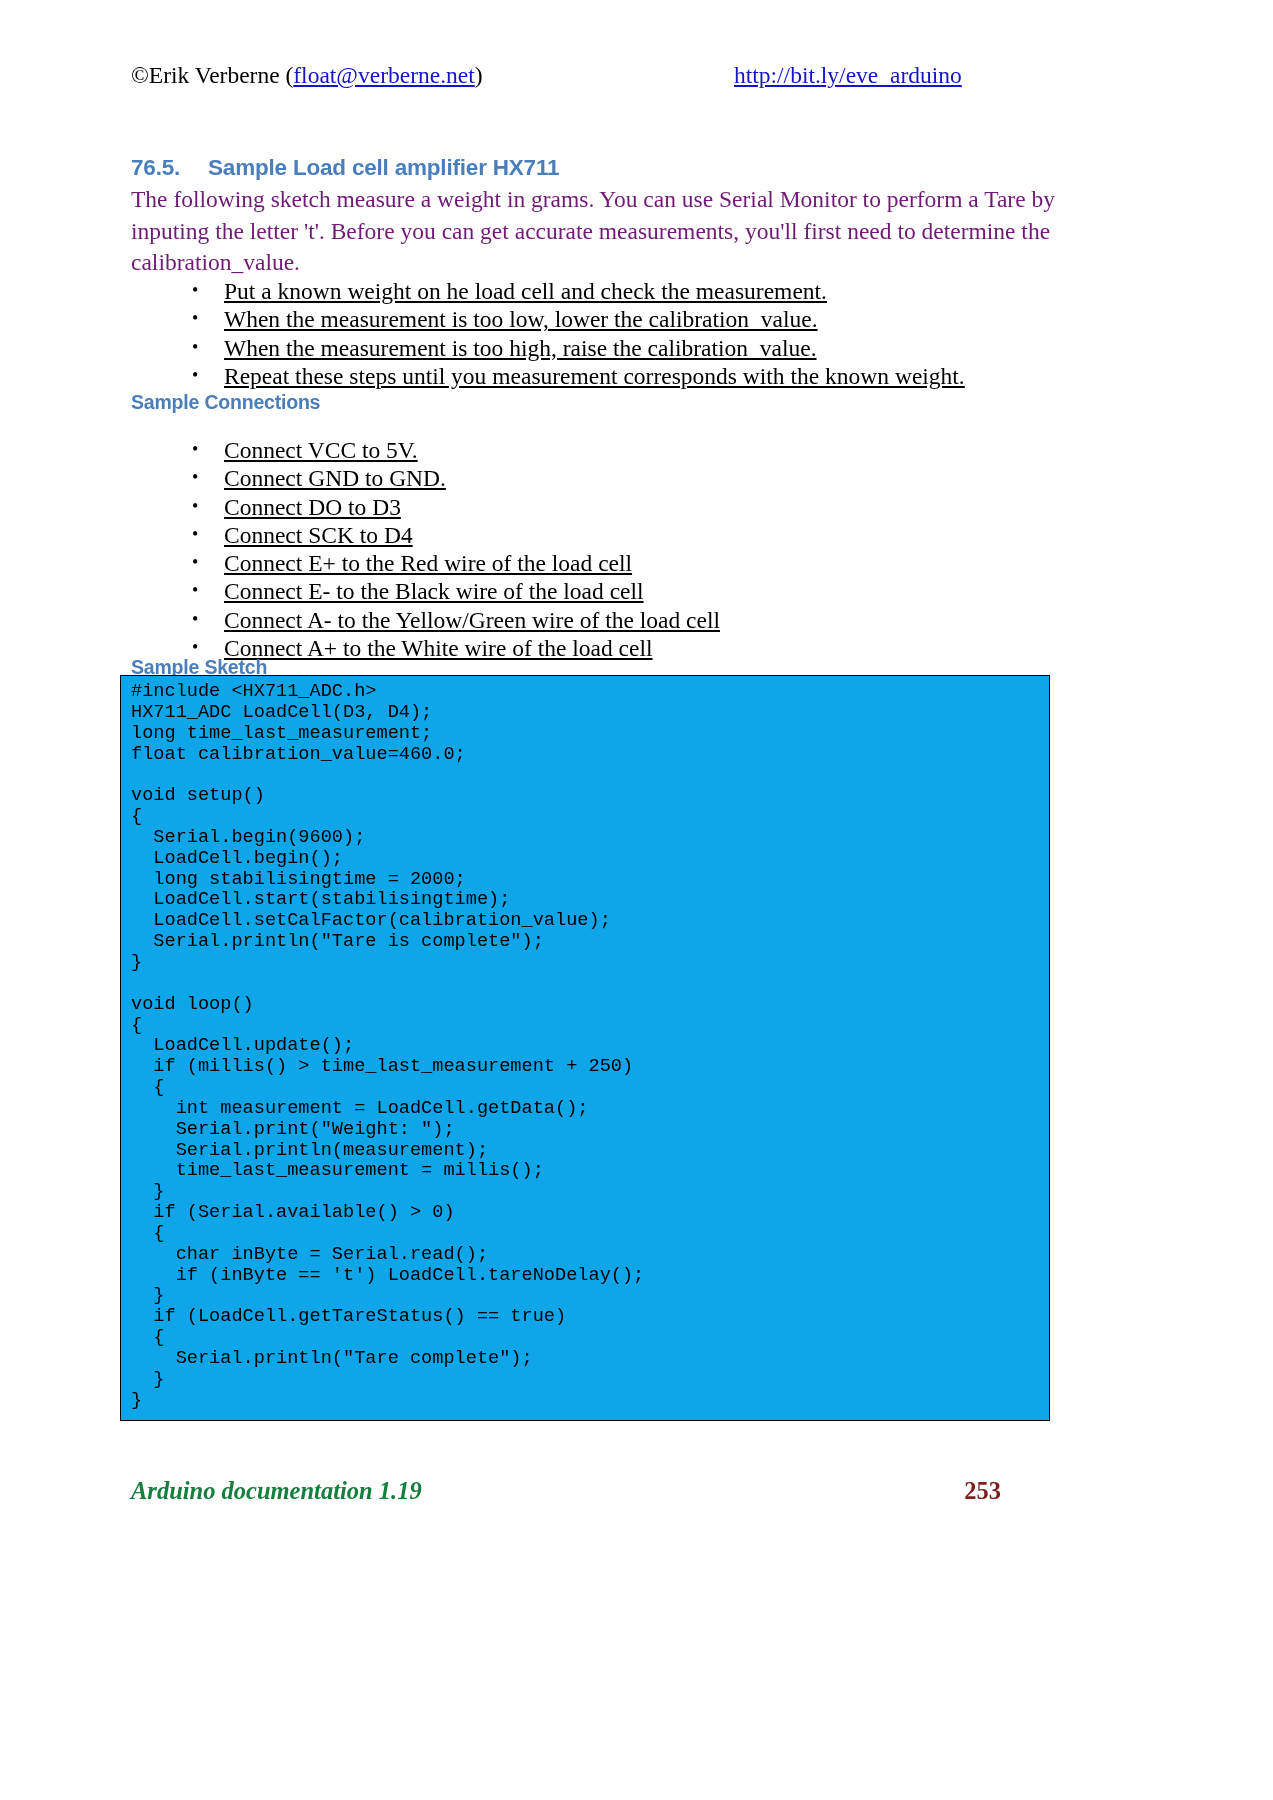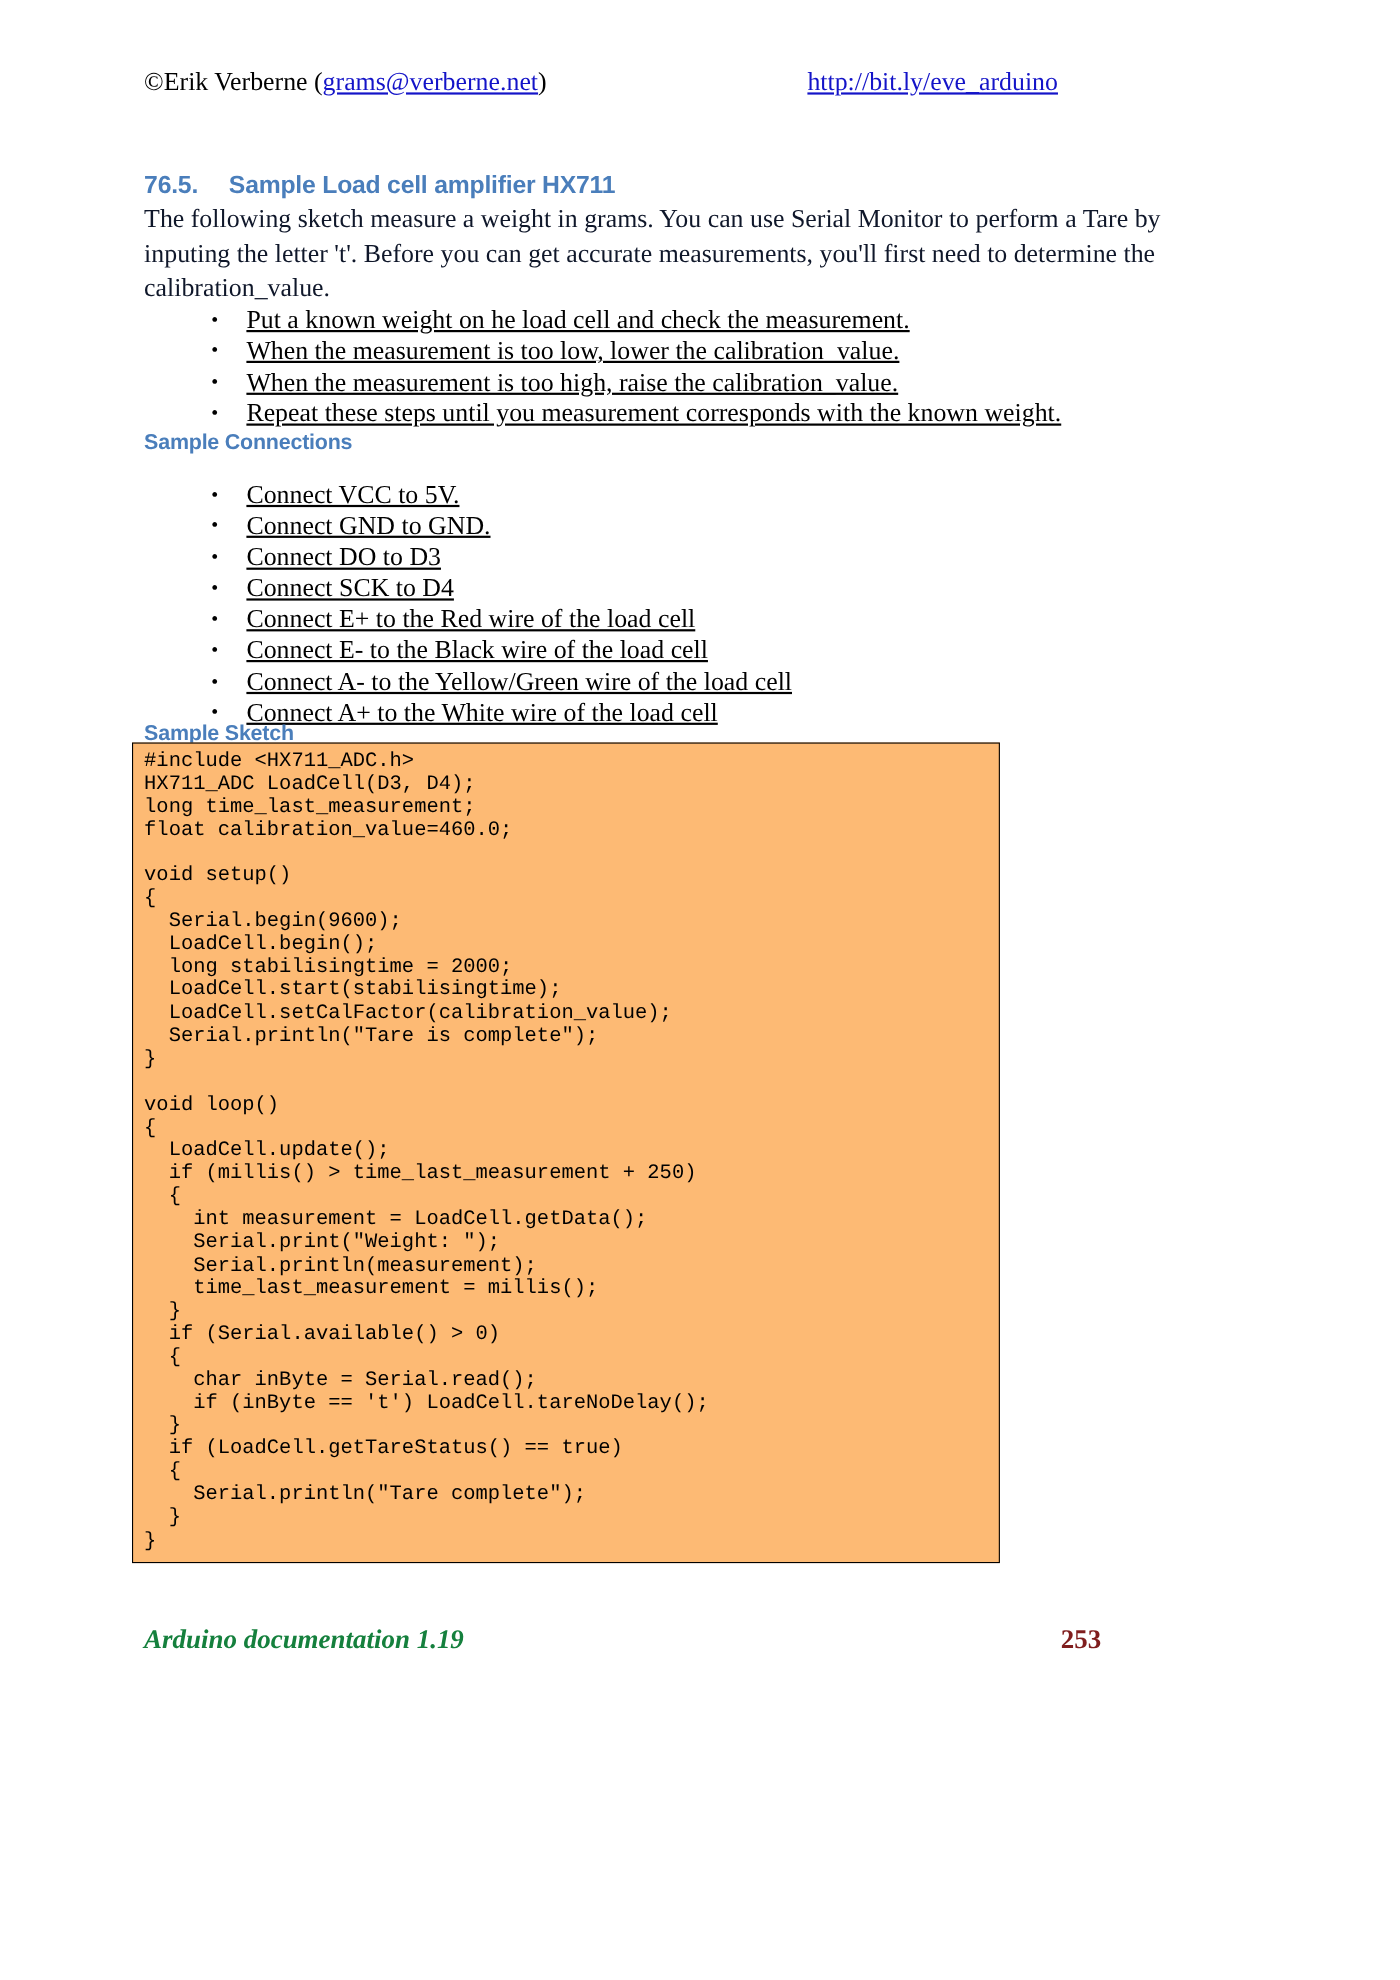--- a/index.html
+++ b/index.html
@@ -75,21 +75,21 @@
   }
 
   
   .para {
     position: absolute;
     left: 131px;
     width: 1000px;
     font-family: "Liberation Serif", serif;
     font-size: 23.5px;
     line-height: 31.5px;
-    color: #0f172a;
+    color: #701a75;
   }
 
   ul.bullets {
     position: absolute;
     margin: 17px;
     padding: 0;
     list-style: none;
     font-family: "Liberation Serif", serif;
     font-size: 23.5px;
     line-height: 28.3px;
@@ -107,22 +107,22 @@
     top: -1px;
     font-size: 18px;
     line-height: 28.3px;
   }
 
   
   .code-block {
     position: absolute;
     left: 120px;
     top: 675px;
-    width: 789px;
-    background: #fdba74;
+    width: 930px;
+    background: #0ea5e9;
     border: 1.5px solid #000000;
     box-sizing: border-box;
     padding: 6px 10px 8px 10px;
   }
   .code-block pre {
     margin: 0;
     font-family: "Liberation Mono", "DejaVu Sans Mono", monospace;
     font-size: 18.6px;
     line-height: 20.85px;
     color: #000000;
@@ -154,21 +154,21 @@
     color: #7f1d1d;
   }
 </style>
 </head>
 <body>
 
 <div class="page">
 
   <div class="header">
     <div class="header-left">
-      <span>©Erik Verberne (</span><a class="link" href="#">grams@verberne.net</a><span>)</span>
+      <span>©Erik Verberne (</span><a class="link" href="#">float@verberne.net</a><span>)</span>
     </div>
     <div class="header-right">
       <a class="link" href="#">http://bit.ly/eve_arduino</a>
     </div>
   </div>
 
   <div class="h2" style="left:131px; top:155px;">
     <span class="num">76.5.</span><span>Sample Load cell amplifier HX711</span>
   </div>
 

